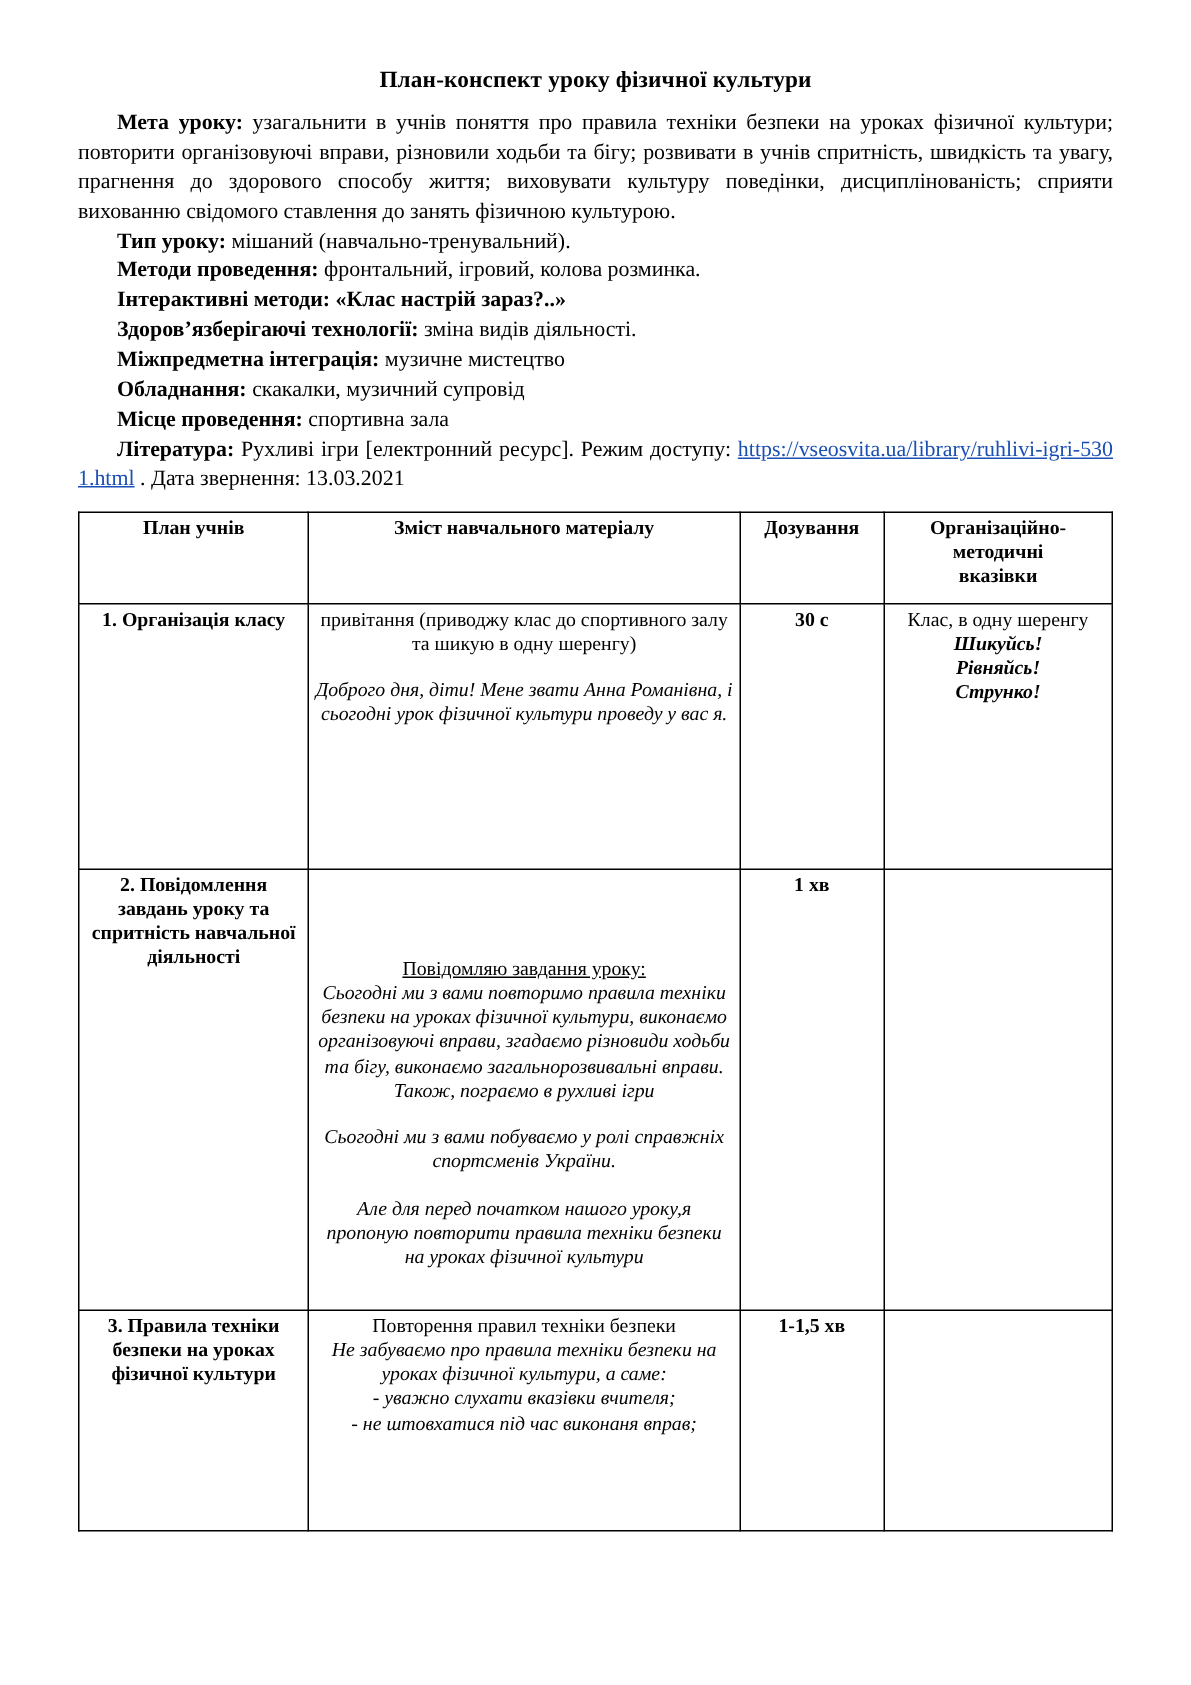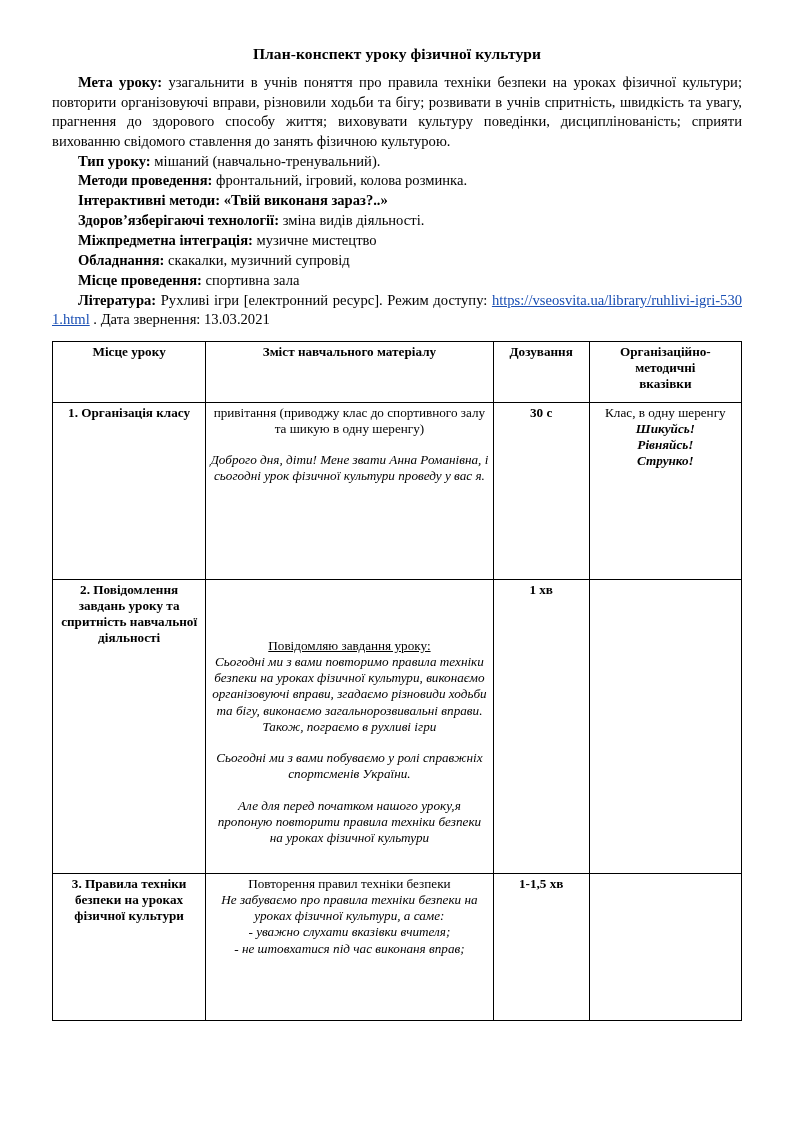--- a/index.html
+++ b/index.html
@@ -119,21 +119,21 @@
 
   <div class="meta-block">
 
 
     <p class="meta-para"><span class="lbl">Мета уроку:</span><span> узагальнити в учнів поняття про правила техніки безпеки на уроках фізичної культури; повторити організовуючі вправи, різновили ходьби та бігу; розвивати в учнів спритність, швидкість та увагу, прагнення до здорового способу життя; виховувати культуру поведінки, дисциплінованість; сприяти вихованню свідомого ставлення до занять фізичною культурою.</span></p>
 
     <p class="meta-para"><span class="lbl">Тип уроку:</span><span> мішаний (навчально-тренувальний).</span></p>
 
     <p class="meta-para"><span class="lbl">Методи проведення:</span><span> фронтальний, ігровий, колова розминка.</span></p>
 
-    <p class="meta-para"><span class="lbl">Інтерактивні методи:</span><span class="lbl"> «Твій виконаня зараз?..»</span></p>
+    <p class="meta-para"><span class="lbl">Інтерактивні методи:</span><span class="lbl"> «Клас настрій зараз?..»</span></p>
 
     <p class="meta-para"><span class="lbl">Здоров’язберігаючі технології:</span><span> зміна видів діяльності.</span></p>
 
     <p class="meta-para"><span class="lbl">Міжпредметна інтеграція:</span><span> музичне мистецтво</span></p>
 
     <p class="meta-para"><span class="lbl">Обладнання:</span><span> скакалки, музичний супровід</span></p>
 
     <p class="meta-para"><span class="lbl">Місце проведення:</span><span> спортивна зала</span></p>
 
     <p class="meta-para"><span class="lbl">Література:</span><span>  Рухливі ігри [електронний ресурс]. Режим доступу: </span><span class="link">https://vseosvita.ua/library/ruhlivi-igri-5301.html</span><span> . Дата звернення: 13.03.2021</span></p>
@@ -142,21 +142,21 @@
 
   <table class="plan">
     <colgroup>
       <col class="c1">
         <col class="c2">
         <col class="c3">
         <col class="c4">
     </colgroup>
     <thead>
       <tr>
-        <th class="hd">Місце уроку</th>
+        <th class="hd">План учнів</th>
         <th class="hd">Зміст навчального матеріалу</th>
         <th class="hd">Дозування</th>
         <th class="hd">
           <div>Організаційно-</div>
           <div>методичні</div>
           <div>вказівки</div>
         </th>
       </tr>
     </thead>
     <tbody>

